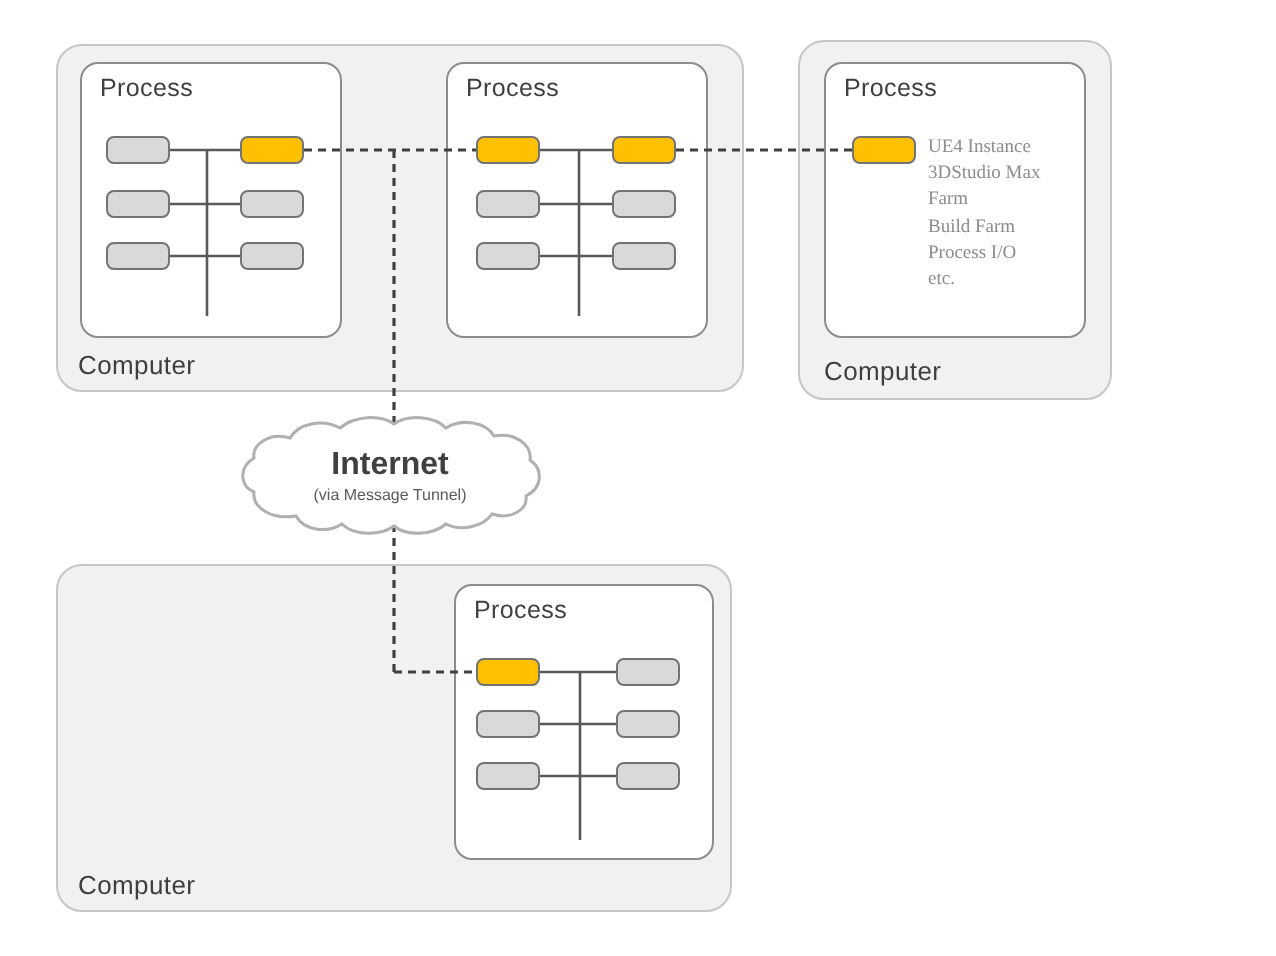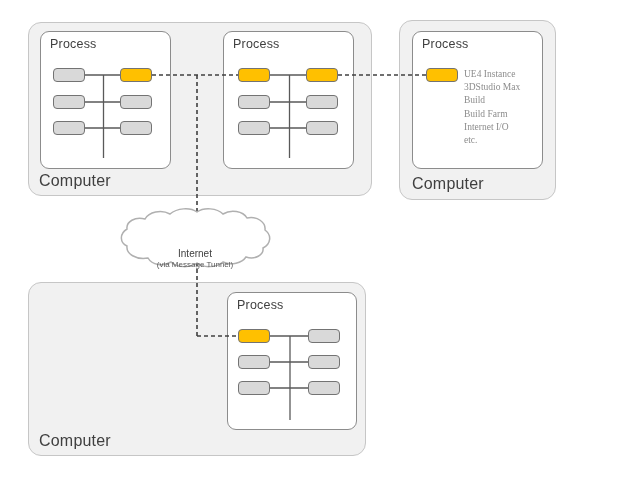--- a/index.html
+++ b/index.html
@@ -8,21 +8,21 @@
     font-family:"Liberation Sans", sans-serif; overflow:hidden;
   }
   .computer {
     position:absolute; box-sizing:border-box;
     background:var(--container-fill,#f1f1f1);
     border:1.5px solid var(--container-border,#c6c6c6);
     border-radius:13px; z-index:1;
   }
   .computer-label {
     position:absolute; left:10px; bottom:5px;
-    font-size:16px; color:var(--label-text,#3f3f3f); letter-spacing:0.2px;
+    font-size:13px; color:var(--label-text,#3f3f3f); letter-spacing:0.2px;
   }
   .process {
     position:absolute; box-sizing:border-box;
     background:#ffffff;
     border:1.4px solid var(--process-border,#8c8c8c);
     border-radius:9px; z-index:2;
   }
   .process-label {
     position:absolute; left:9px; top:5px;
     font-size:12.5px; color:var(--label-text,#3f3f3f); letter-spacing:0.2px;text-align:center;
@@ -39,21 +39,21 @@
   }
   .node.orange { background:var(--accent-orange,#ffc000); }
   .annotations {
     position:absolute; left:464px; top:68px; z-index:7;
     font-size:9.5px; line-height:13.2px; color:var(--annotation-text,#8c8c8c);font-family:Liberation Serif, serif;
   }
   .cloud-text {
     position:absolute; left:122px; top:224px; width:146px;
     text-align:center; z-index:7;
   }
-  .cloud-title { font-size:10px; font-weight:400; color:#404040;margin-top:24px; }
+  .cloud-title { font-size:16px; font-weight:700; color:#404040; }
   .cloud-sub   { font-size:8px; color:#595959; margin-top:1px; }
 </style>
 </head>
 <body>
 
 <div class="canvas">
 
   <div class="computer" style="left:28px; top:22px; width:344px; height:174px;">
     <span class="computer-label">Computer</span>
   </div>
@@ -125,23 +125,23 @@
   <div class="node orange" style="left:306px; top:68px;"></div>
   <div class="node" style="left:238px; top:95px;"></div>
   <div class="node" style="left:306px; top:95px;"></div>
   <div class="node" style="left:238px; top:121px;"></div>
   <div class="node" style="left:306px; top:121px;"></div>
 
   <div class="node orange" style="left:426px; top:68px;"></div>
   <div class="annotations">
     <div>UE4 Instance</div>
     <div>3DStudio Max</div>
-    <div>Build</div>
+    <div>Farm</div>
     <div>Build Farm</div>
-    <div>Internet I/O</div>
+    <div>Process I/O</div>
     <div>etc.</div>
   </div>
 
   <div class="node orange" style="left:238px; top:329px;"></div>
   <div class="node" style="left:308px; top:329px;"></div>
   <div class="node" style="left:238px; top:355px;"></div>
   <div class="node" style="left:308px; top:355px;"></div>
   <div class="node" style="left:238px; top:381px;"></div>
   <div class="node" style="left:308px; top:381px;"></div>
 

